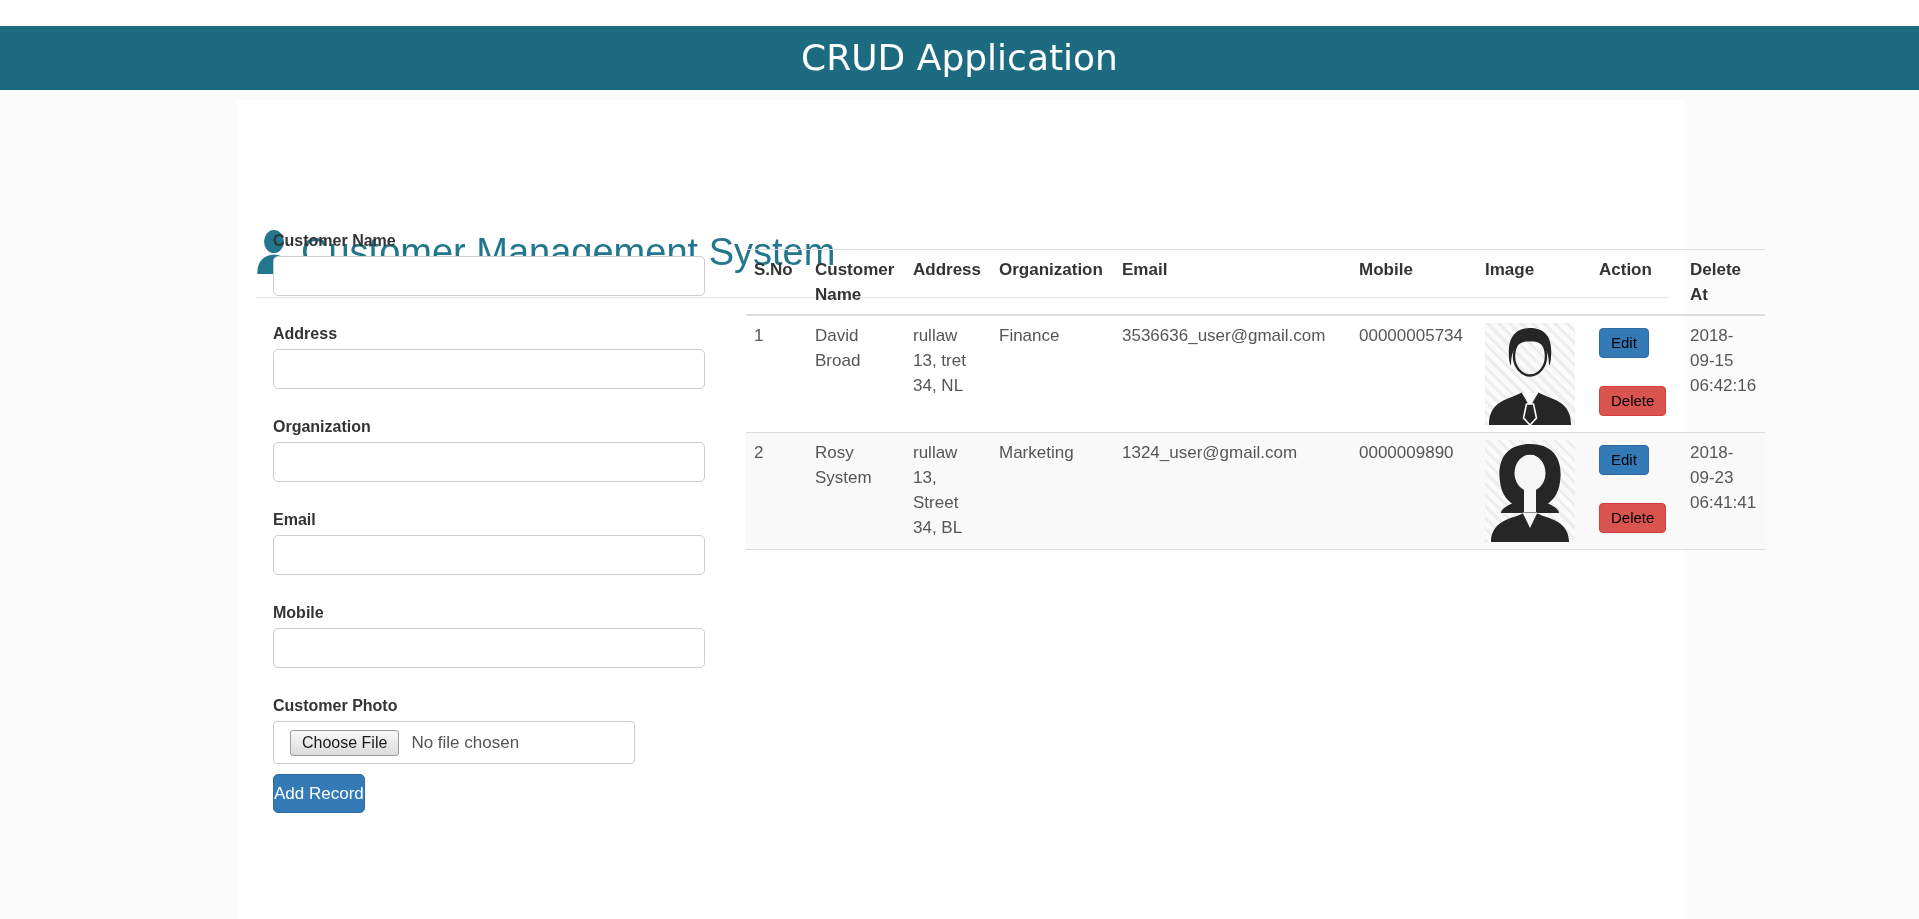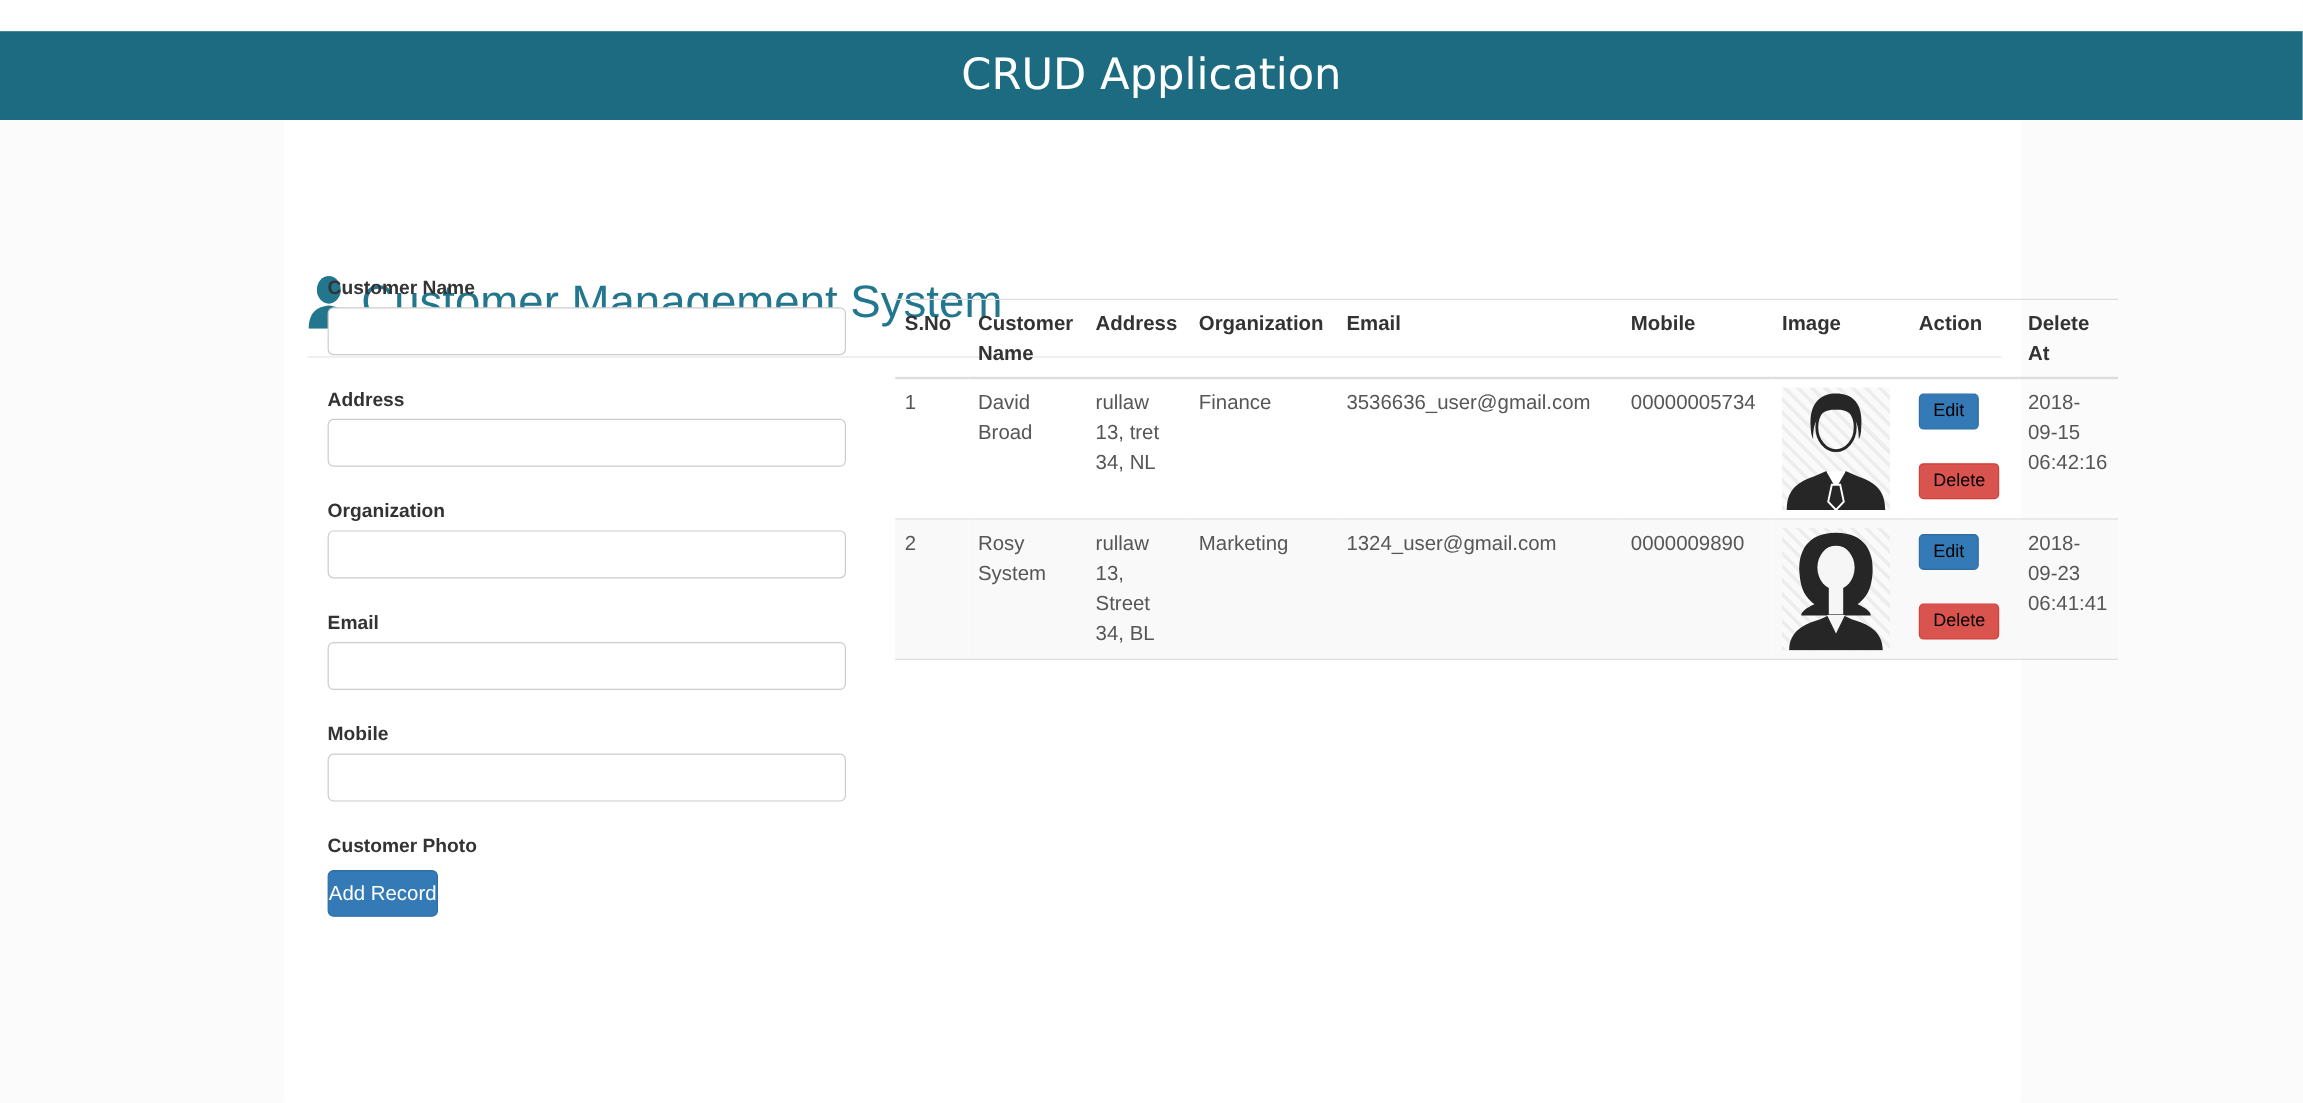--- a/index.html
+++ b/index.html
@@ -9,21 +9,21 @@
   *{margin:0;padding:0;box-sizing:border-box;}
   html,body{width:1919px;height:919px;}
   body{
     background:#fbfbfb;
     font-family:"Liberation Sans", sans-serif;
     color:#333;
     position:relative;
     overflow:hidden;
   }
   .top-strip{height:26px;background:#ffffff;}
-  .navbar{height:74px;background:var(--teal);display:flex;align-items:center;justify-content:center;}
+  .navbar{height:64px;background:var(--teal);display:flex;align-items:center;justify-content:center;}
   .navbar-title{
     color:#ffffff;font-size:36px;line-height:1;
     font-family:"DejaVu Sans", sans-serif;font-weight:normal;
   }
   .container{
     position:absolute;left:237px;top:100px;width:1447px;height:819px;background:#ffffff;
   }
   
   .page-heading{
     position:absolute;left:18px;top:130px;display:flex;align-items:center;gap:8px;
@@ -130,20 +130,24 @@
       </div>
     
       <div class="form-group">
         <label>Mobile</label>
         <input class="form-control" type="text" value="" style="">
       </div>
     
 
     <div class="form-group photo-group">
       <label>Customer Photo</label>
+      <div class="photo-box">
+        <button type="button" class="choose-file-btn">Choose File</button>
+        <span class="no-file-text">No file chosen</span>
+      </div>
     </div>
 
     <button type="button" class="add-record-btn">Add Record</button>
   </form>
 
   <div class="records-table-wrap">
     <table class="records">
       <colgroup>
         <col style="width:61px">
           <col style="width:98px">

